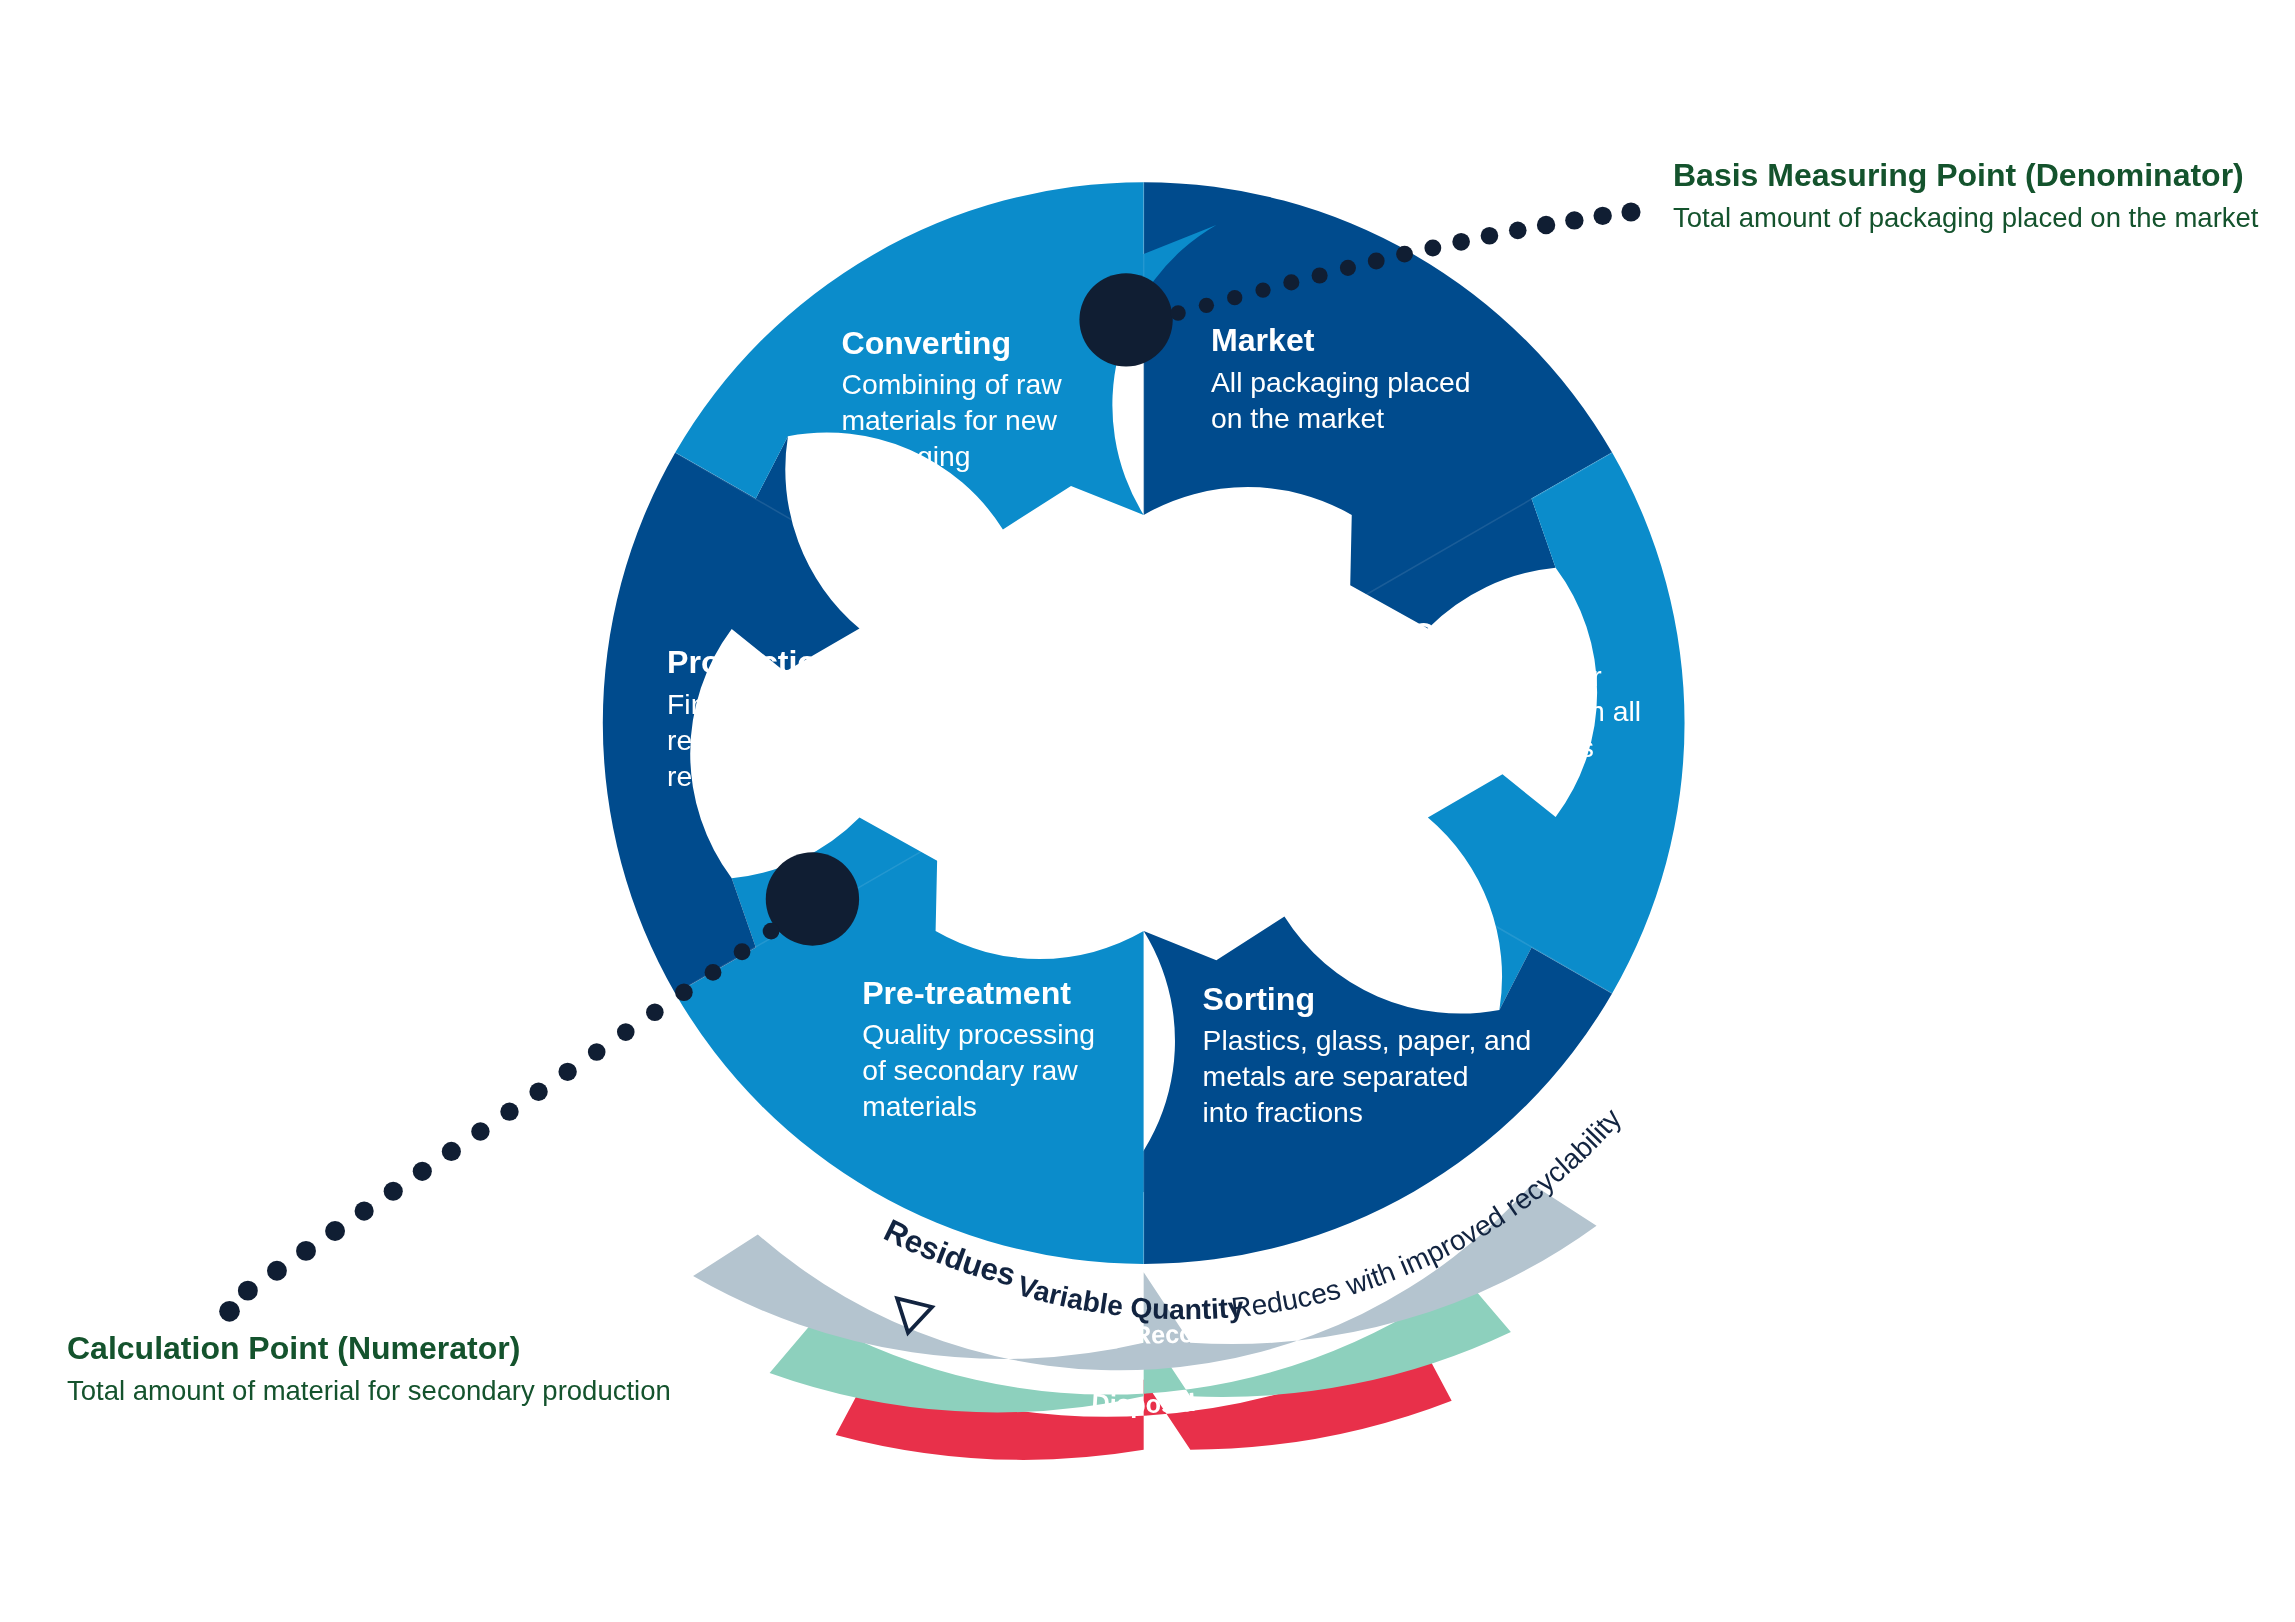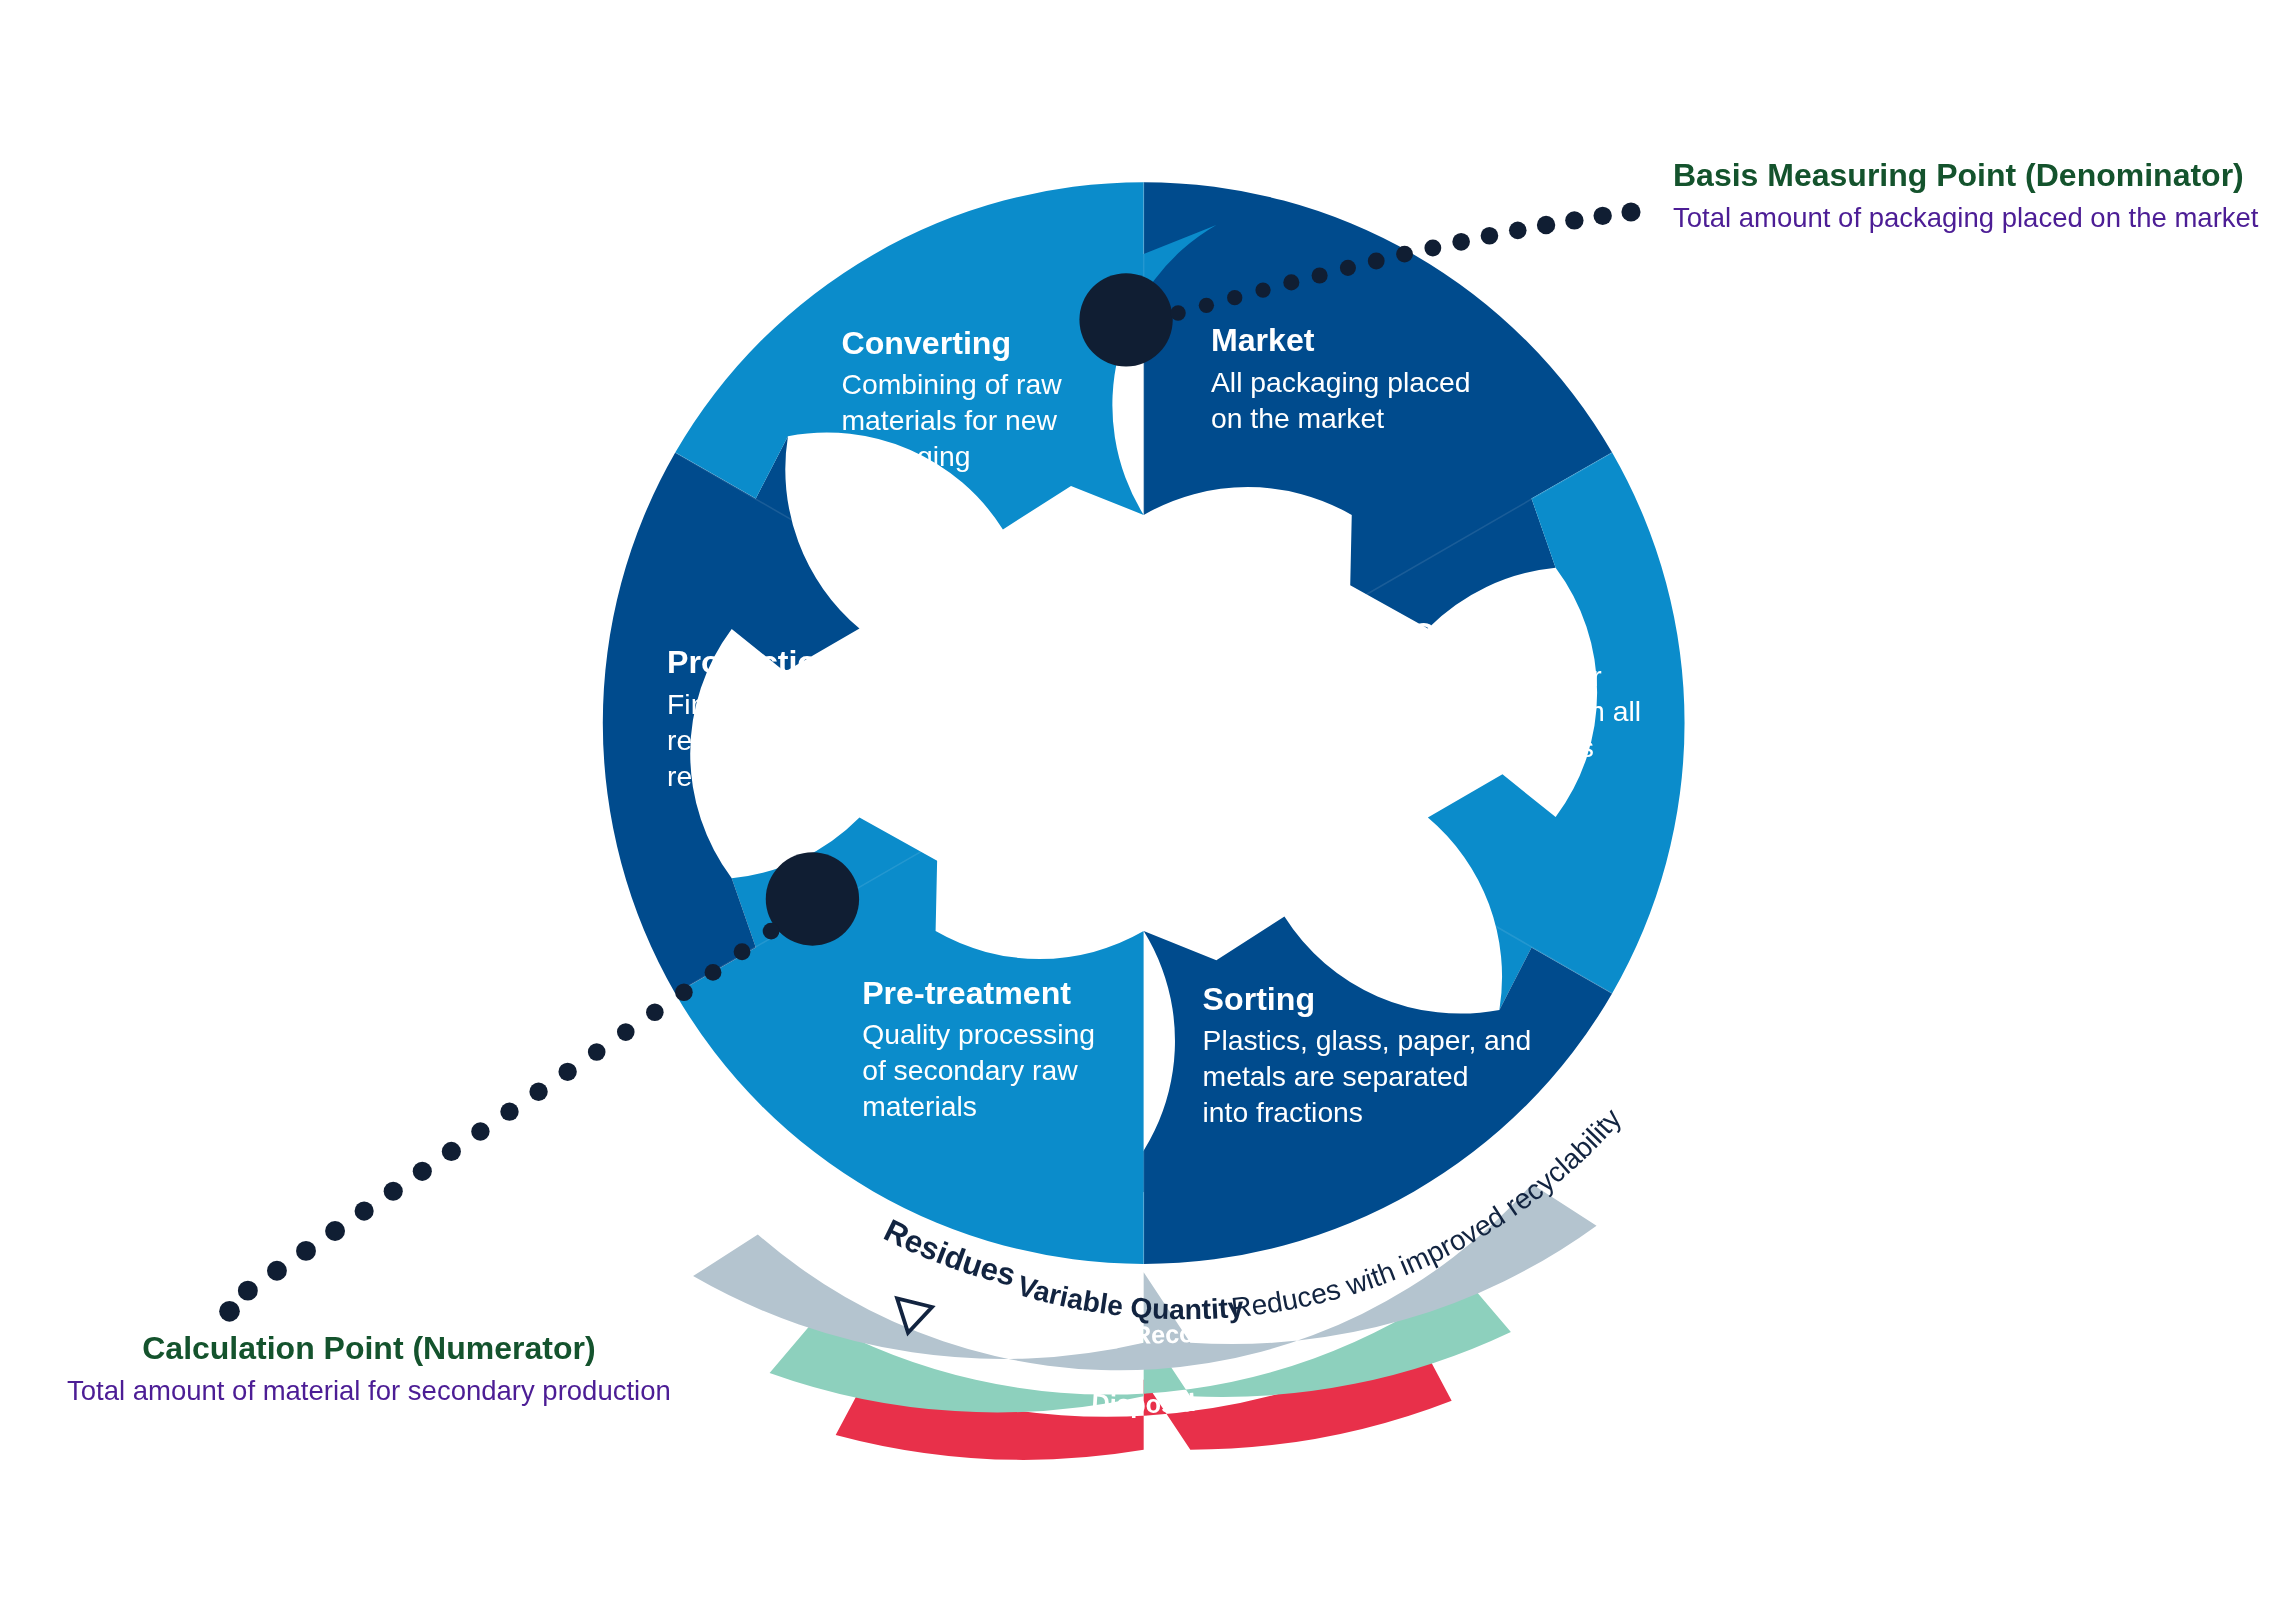--- a/index.html
+++ b/index.html
@@ -18,24 +18,24 @@
   .arc-bold{font-weight:bold;font-size:37px;fill:#122440;}
   .arc-reg{font-size:37px;fill:#122440;}
   .arc-res{font-weight:bold;font-size:41px;fill:#122440;}
 
   .callout{position:absolute;}
   .callout .c-title{
     font-weight:bold;font-size:32px;color:#14532d;
     line-height:1.15;white-space:nowrap;margin:0 0 7.7px 0;
   }
   .callout .c-sub{
-    font-size:27.5px;color:#4c1d95;line-height:1.2;white-space:nowrap;margin:0;
+    font-size:27.5px;color:#14532d;line-height:1.2;white-space:nowrap;margin:0;
   }
   #callout-denominator{left:1673px;top:157px;}
-  #callout-numerator{left:67px;top:1330px;text-align:center;}
+  #callout-numerator{left:67px;top:1330px;}
 </style>
 </head>
 <body>
 
 <div id="stage">
 
   <svg id="diagram" viewBox="0 0 3000 2120">
 
     <path fill="#E8304A" d="M 1136.0 1793.6
          L 1092.4 1875.6

